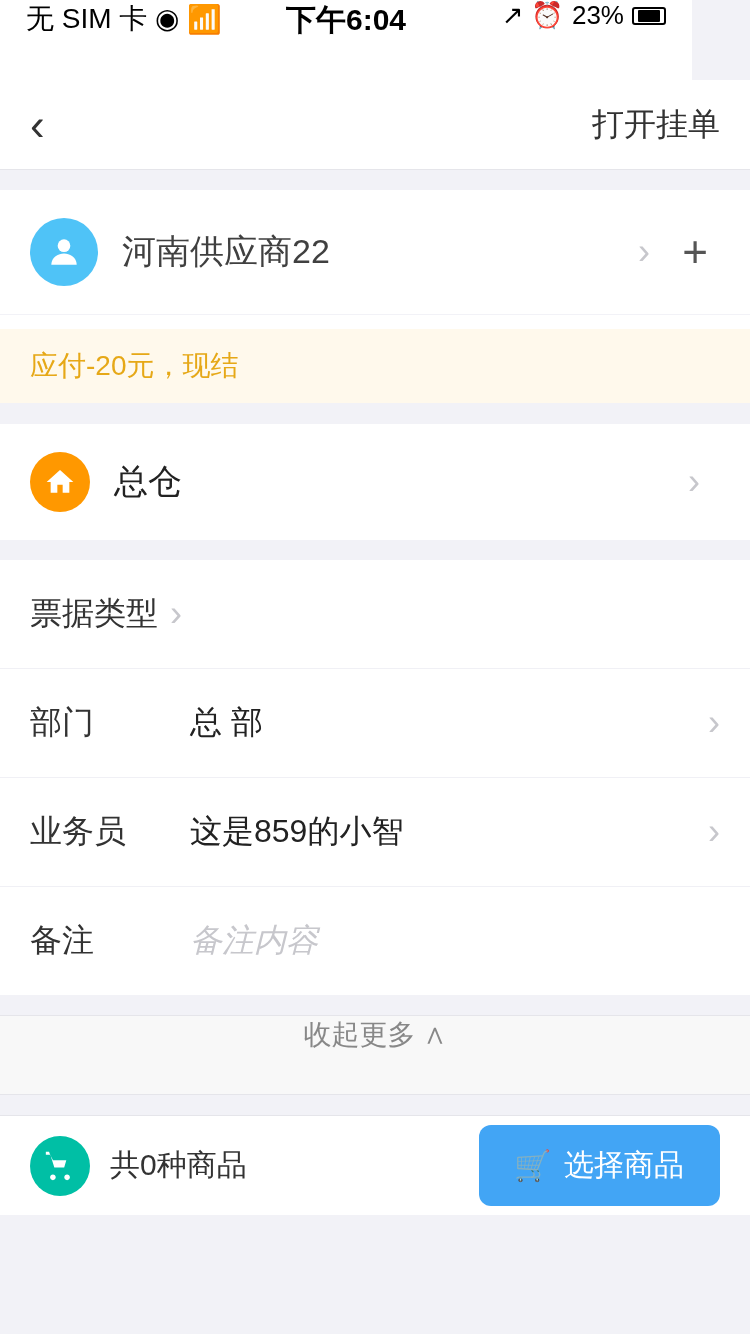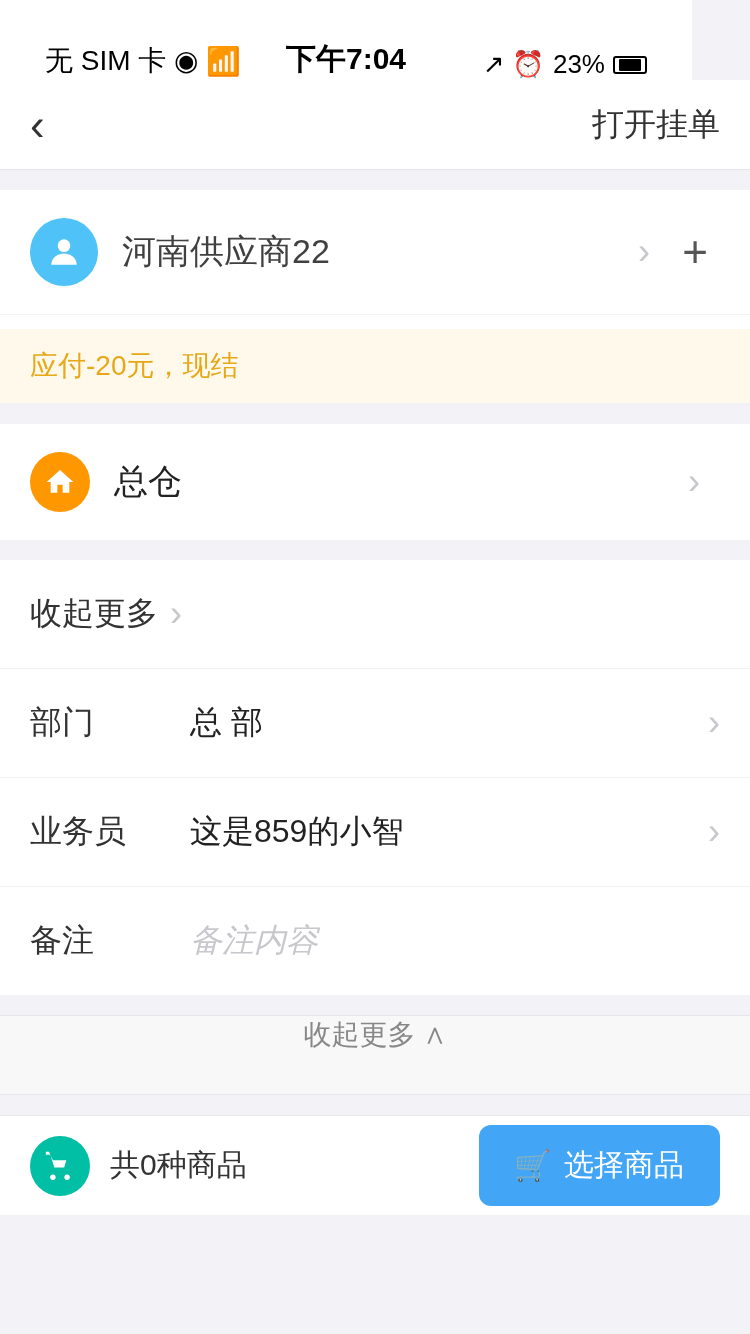--- a/index.html
+++ b/index.html
@@ -11,23 +11,23 @@
       background: #f2f2f7;
       font-size: 32px;
     }
 
     
     .status-bar {
       width: 692px;
       height: 80px;
       background: #fff;
       display: flex;
-      align-items: flex-end;
+      align-items: flex-start;
       justify-content: space-between;
-      padding: 0 45px;
+      padding: 0 26px;
     }
     .status-left {
       font-size: 28px;
       font-weight: 500;
       color: #000;
       display: flex;
       align-items: center;
       gap: 8px;
     }
     .status-center {
@@ -265,21 +265,21 @@
 </head>
 <body>
 
 <div class="page-bg">
 
   <div class="status-bar" style="position:relative;">
     <div class="status-left">
       <span>无 SIM 卡 ◉</span>
       <span>📶</span>
     </div>
-    <div class="status-center">下午7:04</div>
+    <div class="status-center">下午6:04</div>
     <div class="status-right">
       <span>↗</span>
       <span>⏰</span>
       <span>23%</span>
       <span style="font-size:22px; border:2px solid #000; border-radius:3px; padding:1px 4px; display:inline-flex; align-items:center;">
         <span style="background:#000; height:12px; width:22px; border-radius:1px; display:block;"></span>
       </span>
     </div>
   </div>
 
@@ -314,21 +314,21 @@
           <path d="M10 20v-6h4v6h5v-8h3L12 3 2 12h3v8z"></path>
         </svg>
       </div>
       <span class="warehouse-name">总仓</span>
       <span class="chevron">›</span>
     </div>
   </div>
 
   <div class="form-card">
     <div class="form-row">
-      <span class="form-label">收起更多</span>
+      <span class="form-label">票据类型</span>
       <span class="form-chevron">›</span>
     </div>
     <div class="form-row">
       <span class="form-label">部门</span>
       <span class="form-value">总 部</span>
       <span class="form-chevron">›</span>
     </div>
     <div class="form-row">
       <span class="form-label">业务员</span>
       <span class="form-value">这是859的小智</span>

